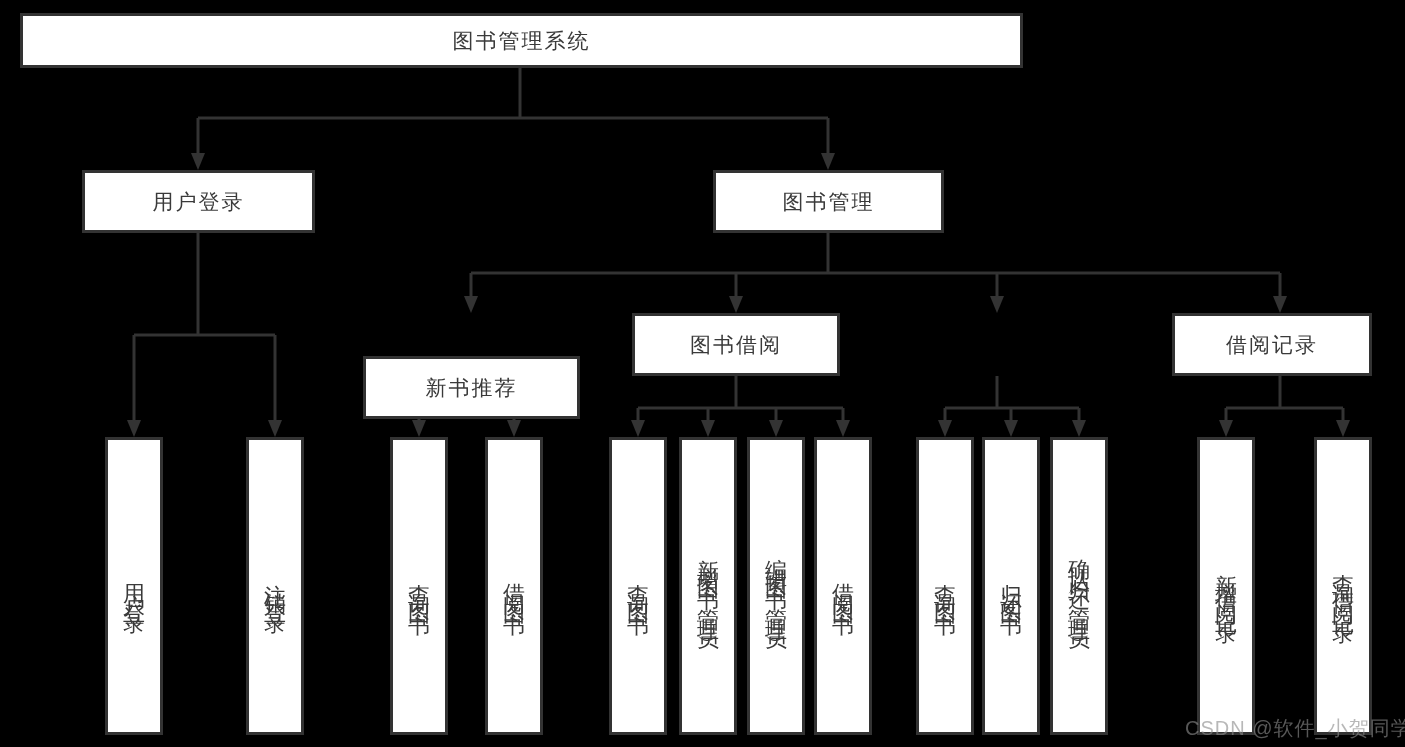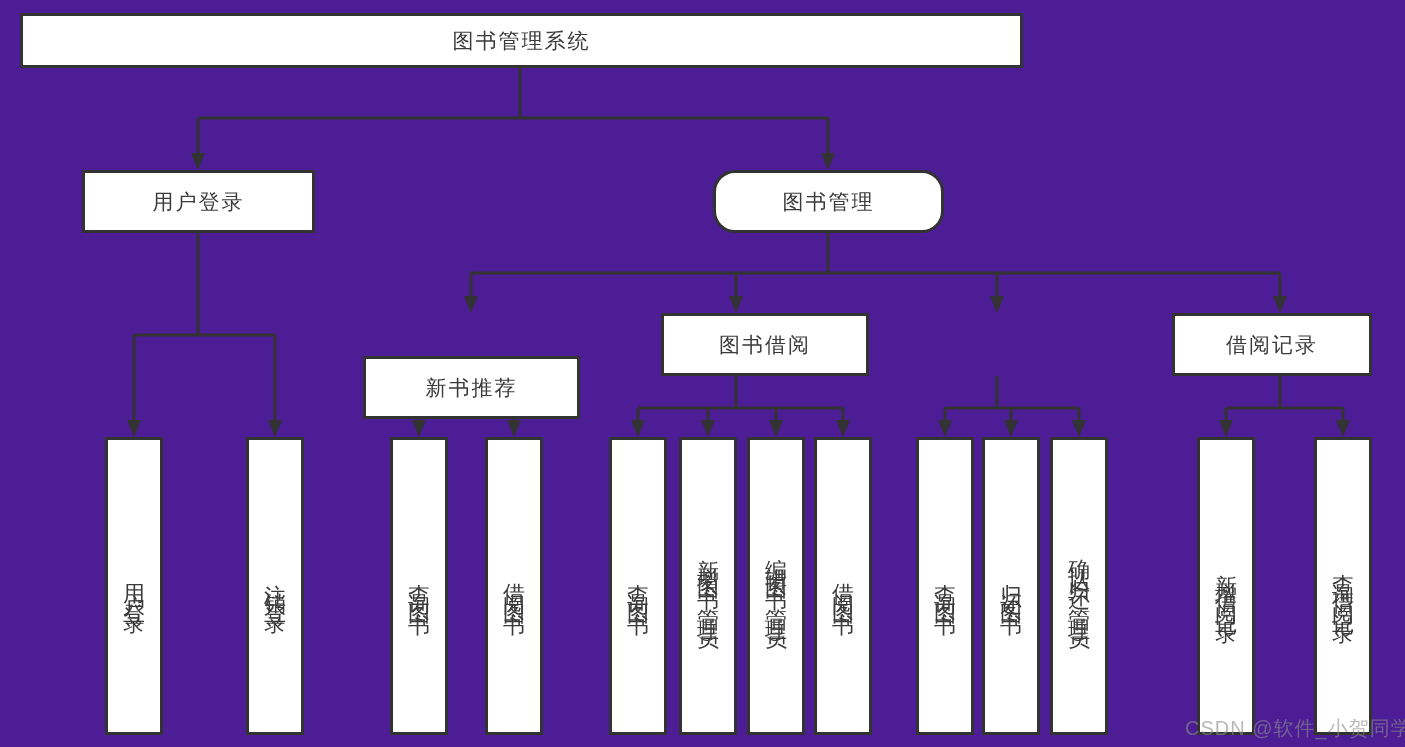--- a/index.html
+++ b/index.html
@@ -4,21 +4,21 @@
 <style>
   html, body {
     margin: 0;
     padding: 0;
     background: #ffffff;
   }
   .canvas {
     position: relative;
     width: 1405px;
     height: 747px;
-    background: #4c1d95;
+    background: #000000;
     font-family: "Liberation Sans", "DejaVu Sans", sans-serif;
     color: #333333;
     overflow: hidden;
   }
   .connectors {
     position: absolute;
     left: 0;
     top: 0;
     width: 1405px;
     height: 747px;
@@ -137,28 +137,28 @@
     </g>
   </svg>
 
   <div class="box h root-box">
     <span>图书管理系统</span>
   </div>
 
   <div class="box h lvl2" style="left:82px; width:233px;">
     <span>用户登录</span>
   </div>
-  <div class="box h lvl2" style="left:713px; width:231px;border-radius:22px;">
+  <div class="box h lvl2" style="left:713px; width:231px;">
     <span>图书管理</span>
   </div>
 
   <div class="box h lvl3" style="left:363px; width:217px;margin-top:43px;">
     <span>新书推荐</span>
   </div>
-  <div class="box h lvl3" style="left:632px; width:208px;margin-left:29px;">
+  <div class="box h lvl3" style="left:632px; width:208px;">
     <span>图书借阅</span>
   </div>
   <div class="box h lvl3" style="left:1172px; width:200px;">
     <span>借阅记录</span>
   </div>
 
   <div class="box v" style="left:105px;">
     <span class="vt">用户登录</span>
   </div>
   <div class="box v" style="left:246px;">

